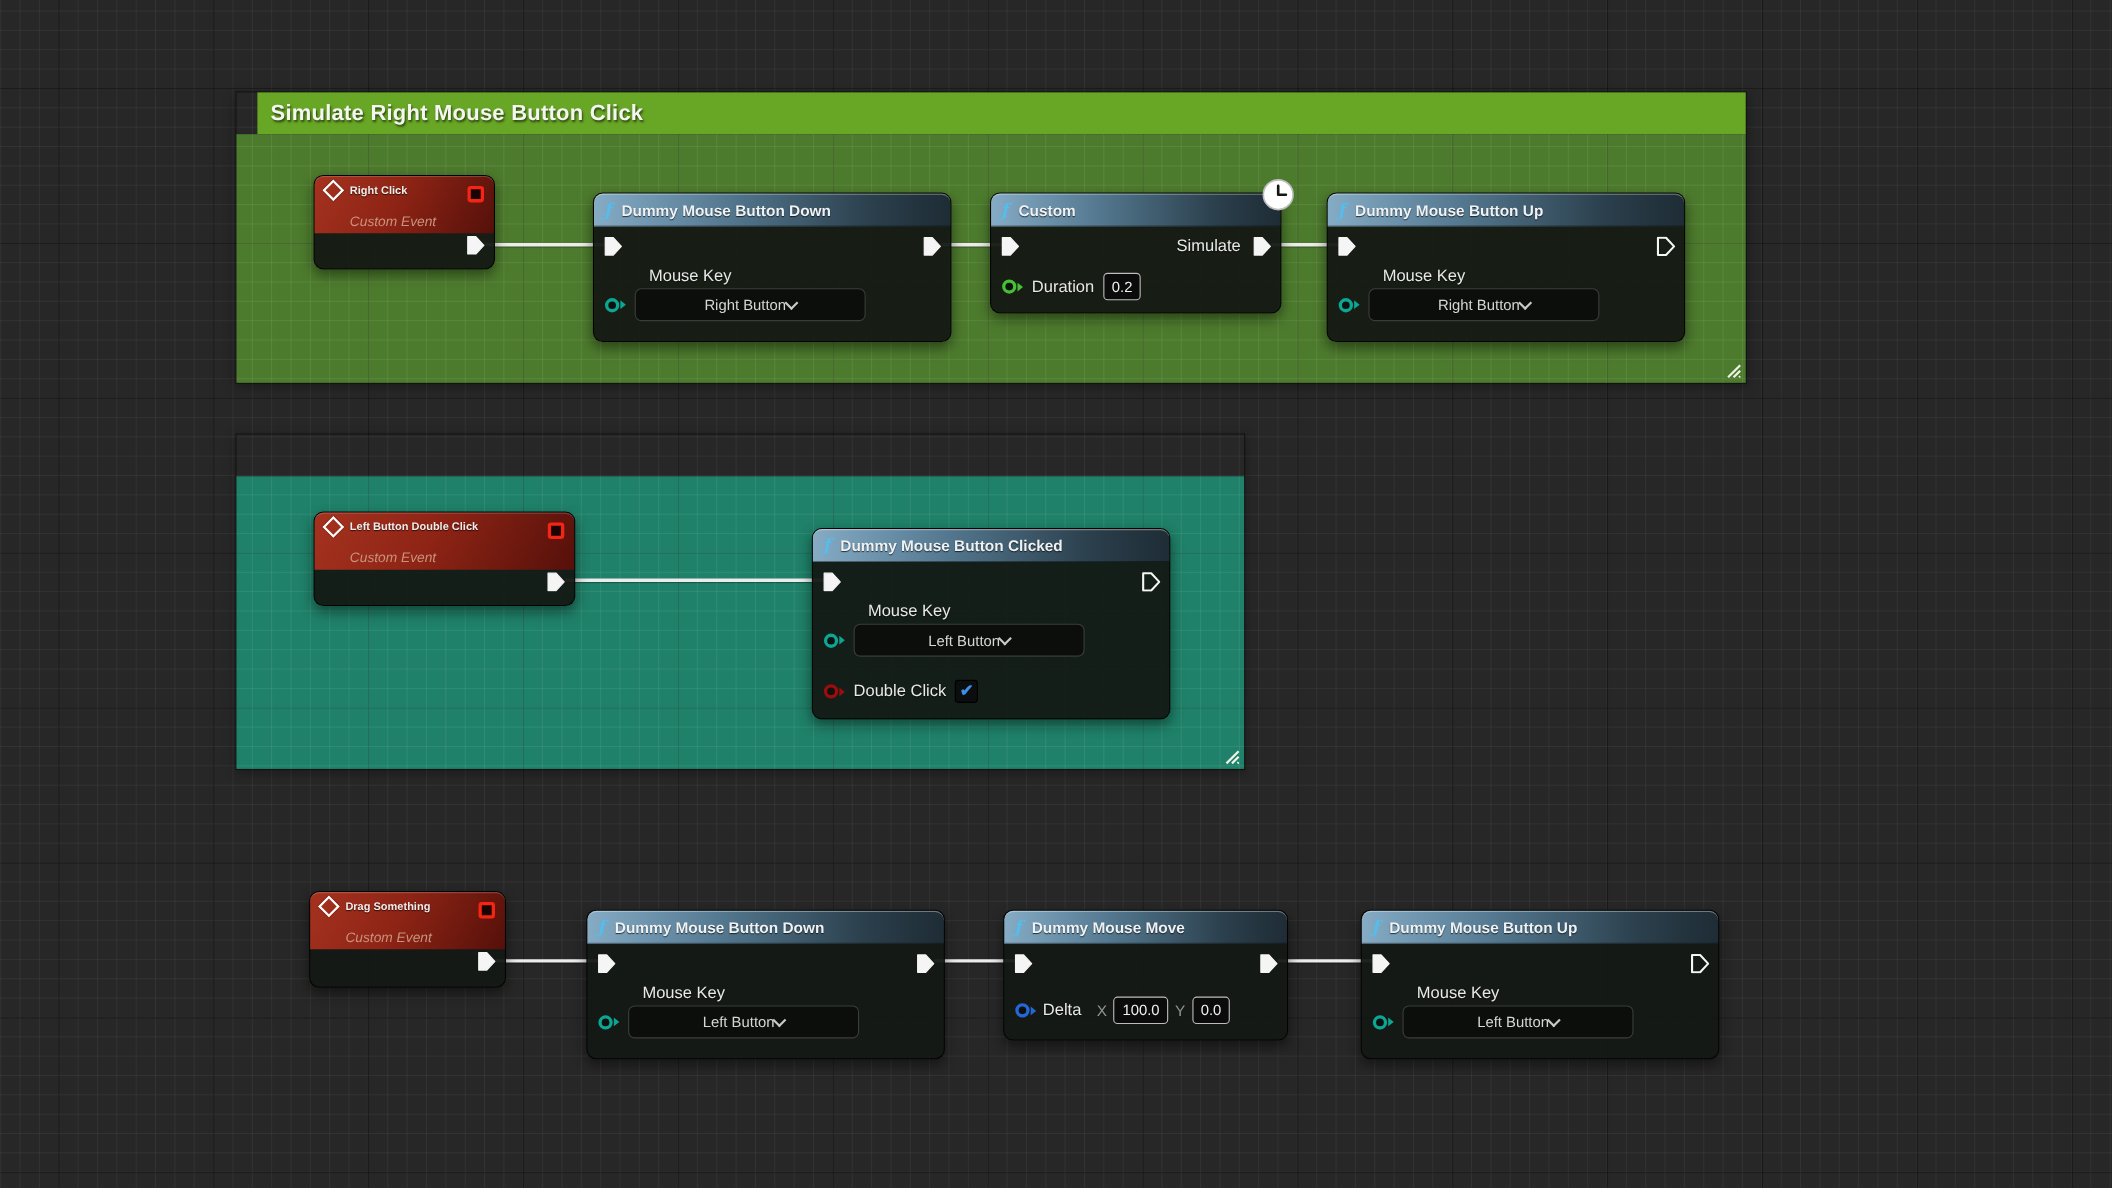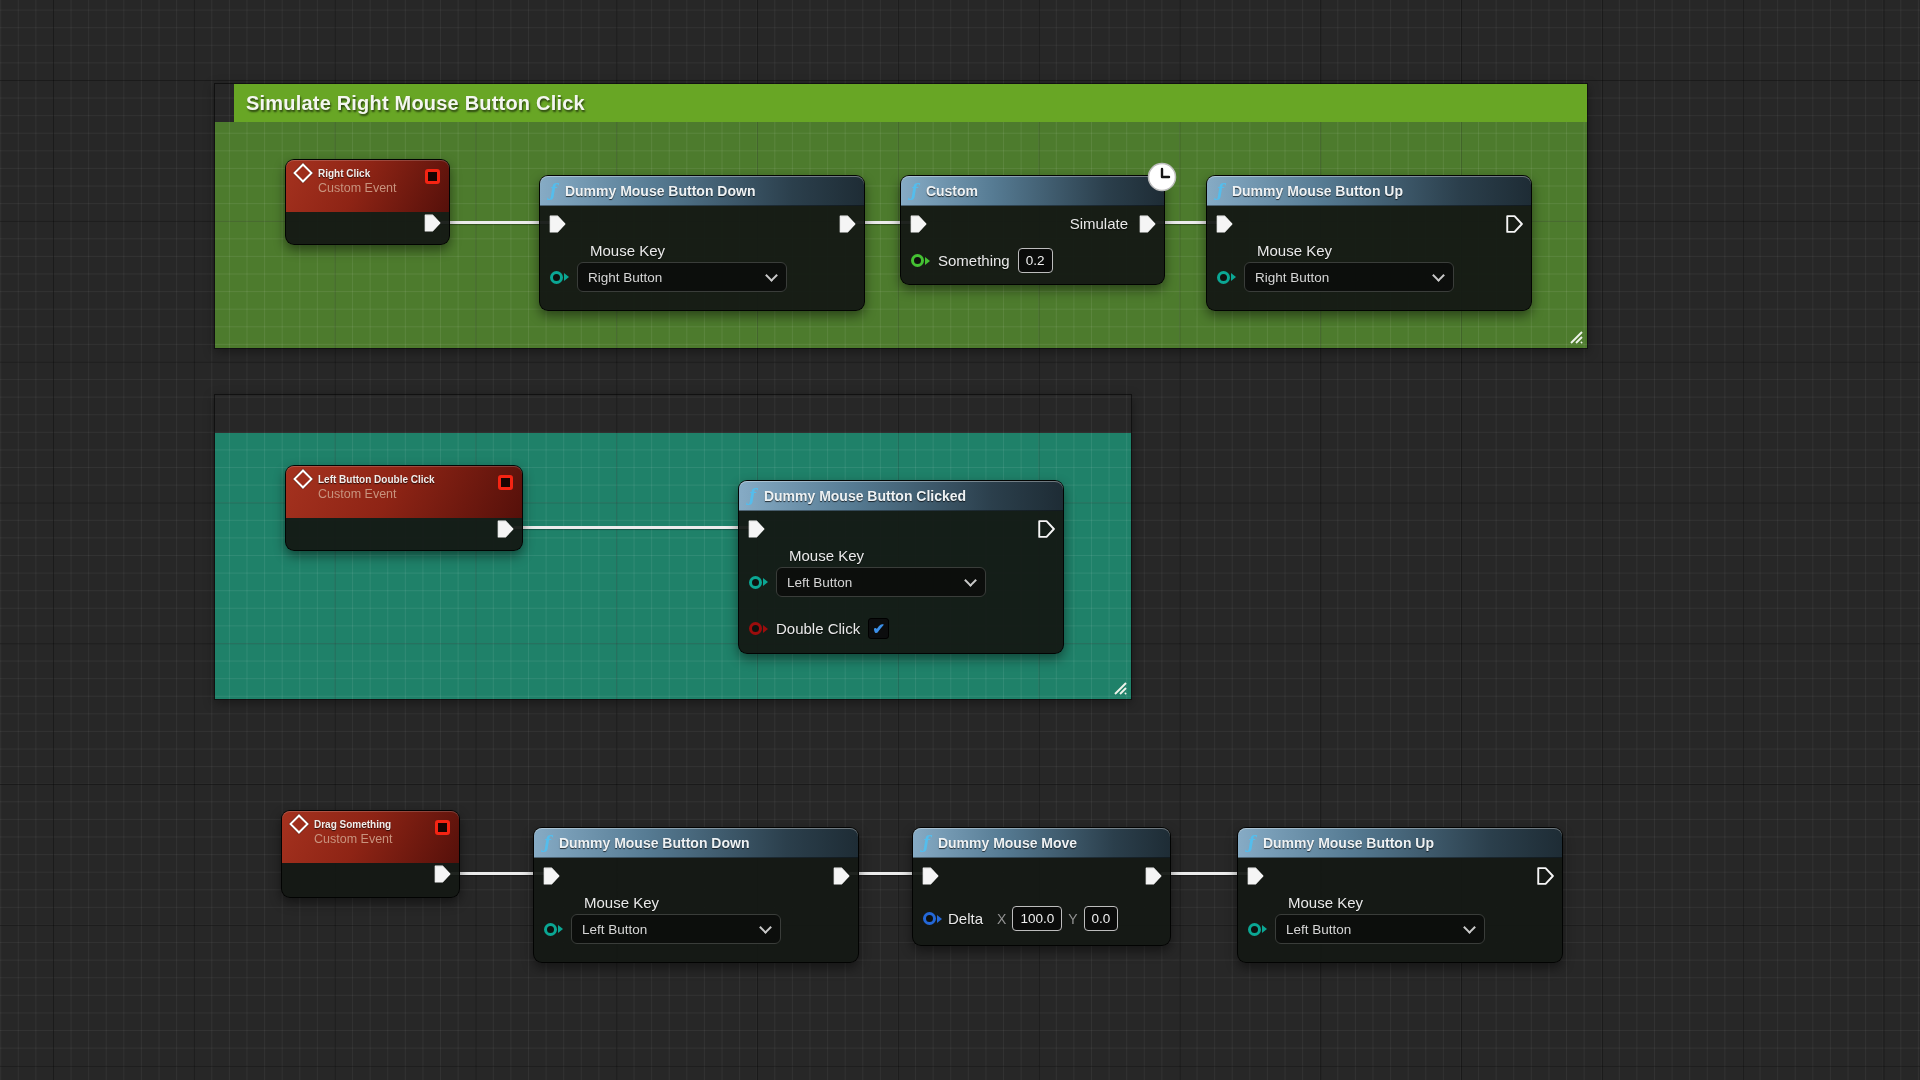--- a/index.html
+++ b/index.html
@@ -55,36 +55,36 @@
     box-shadow:inset 0 1px 0 rgba(255,255,255,0.35), inset 0 -1px 0 rgba(0,0,0,0.4);
   }
   .fglyph{font-family:"DejaVu Serif",serif;font-style:italic;font-weight:bold;color:#54bdec;font-size:16px;line-height:1;}
   .ftitle{color:#eef2f4;font-size:14px;font-weight:bold;text-shadow:0 1px 1px rgba(0,0,0,0.7);white-space:nowrap;}
   
   .ehead{height:46px;border-radius:8px 8px 0 0;padding:6px 10px 0 10px;position:relative;
          background:linear-gradient(118deg,#a5321f 0%,#8e2415 45%,#55100a 100%);
          box-shadow:inset 0 1px 0 rgba(255,255,255,0.18);}
   .ehead-row{display:flex;align-items:center;gap:8px;}
   .etitle{color:#f2ecea;font-size:10px;font-weight:bold;text-shadow:0 1px 1px rgba(0,0,0,0.7);white-space:nowrap;}
-  .esub{margin-left:22px;margin-top:1px;font-size:12.5px;color:#c8937e;}
+  .esub{margin-left:22px;margin-top:14px;font-style:italic;font-size:12.5px;color:#c8937e;}
   .diamond{width:10px;height:10px;border:2.5px solid #fff;transform:rotate(45deg);flex:0 0 auto;box-shadow:0 0 1px #000;}
   .esquare{position:absolute;right:9px;top:9px;width:9px;height:9px;border:3px solid #f52413;border-radius:3px;background:#190402;}
   
   .epin{position:absolute;width:18px;height:18px;}
   .epin svg{display:block;}
   .epin .fill{fill:#f5f5f5;stroke:#f5f5f5;stroke-width:1;stroke-linejoin:round;}
   .epin .hollow{fill:none;stroke:#f5f5f5;stroke-width:1.7;stroke-linejoin:round;}
   .dpin{display:inline-flex;align-items:center;flex:0 0 auto;}
   .dpin .ring{width:7px;height:7px;border-radius:50%;border:3.5px solid var(--pc);background:rgba(10,10,10,0.6);}
   .dpin .tip{width:0;height:0;border-top:4px solid transparent;border-bottom:4px solid transparent;border-left:5px solid var(--pc);margin-left:1px;}
   
   .rowabs{position:absolute;display:flex;align-items:center;gap:8px;}
   .plabel{color:#e9e9e9;font-size:15px;white-space:nowrap;text-shadow:0 1px 1px rgba(0,0,0,0.6);}
   .axis{color:#929292;font-size:14px;}
-  .dropdown{display:flex;align-items:center;justify-content:space-between;
+  .dropdown{display:flex;align-items:center;justify-content:center;
             width:210px;height:30px;padding:0 10px;box-sizing:border-box;
             background:#0c0e0c;border:1px solid #3a3d3a;border-radius:6px;}
   .dropdown .dd-text{color:#d6d6d6;font-size:13.5px;}
   .chev{width:7px;height:7px;border-right:2px solid #c9c9c9;border-bottom:2px solid #c9c9c9;transform:rotate(45deg);margin-top:-4px;}
   .numbox{background:#0a0b0a;border:1px solid #bdbdbd;border-radius:4px;color:#efefef;
           font-size:13.5px;padding:2px 7px;line-height:19px;white-space:nowrap;}
   .checkbox{width:19px;height:19px;border-radius:3px;background:#0c0d0e;border:1px solid #000;
             display:flex;align-items:center;justify-content:center;
             color:#3b8fe8;font-size:15px;font-weight:bold;line-height:1;}
   .clock{position:absolute;right:-13px;top:-14px;z-index:4;}
@@ -190,21 +190,21 @@
     <div class="epin" style="right:8px;top:39px">
       <svg viewBox="0 0 16 16" width="18" height="18">
           <path class="fill" d="M2 1 h6.5 L15 8 L8.5 15 H2 z"></path>
         </svg>
     </div>
     <div class="rowabs" style="left:10px;top:72px">
       <span class="dpin" style="--pc:#45c233">
           <span class="ring"></span>
           <span class="tip"></span>
         </span>
-      <span class="plabel">Something</span>
+      <span class="plabel">Duration</span>
       <span class="numbox">0.2</span>
     </div>
   </div>
 
   <div class="node" style="left:1206px;top:175px;width:324px;height:134px">
     <div class="fhead">
       <span class="fglyph">ƒ</span>
       <span class="ftitle">Dummy Mouse Button Up</span>
     </div>
     <div class="epin" style="left:8px;top:39px">

